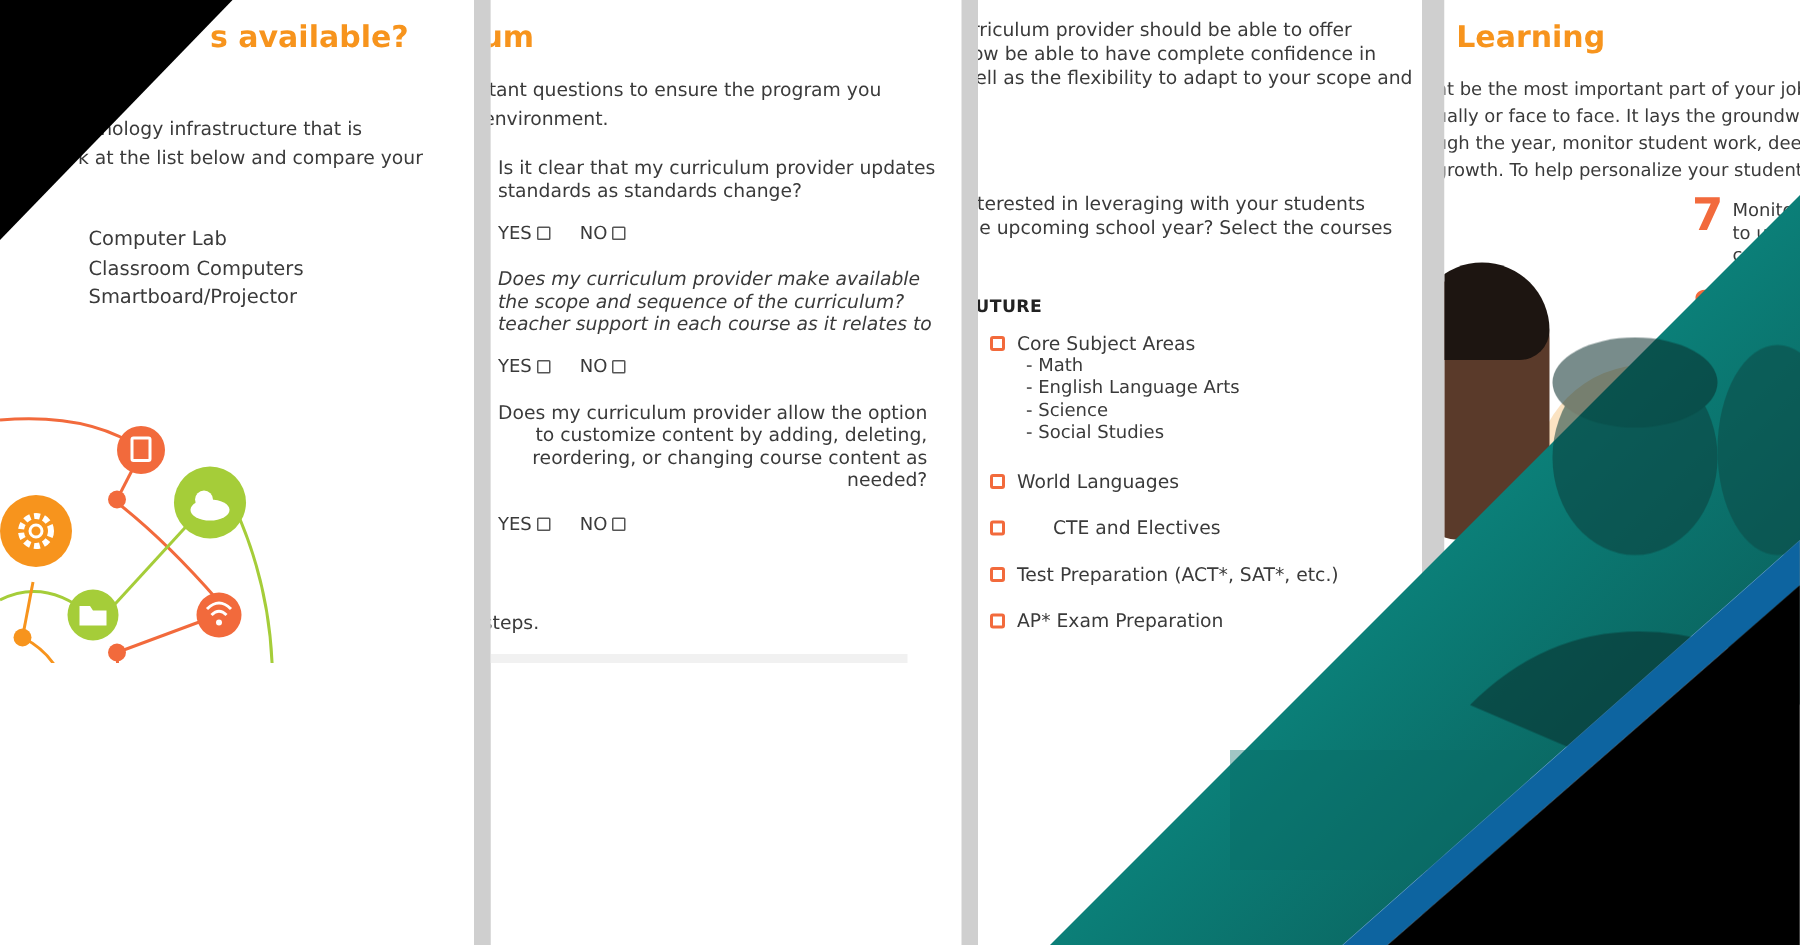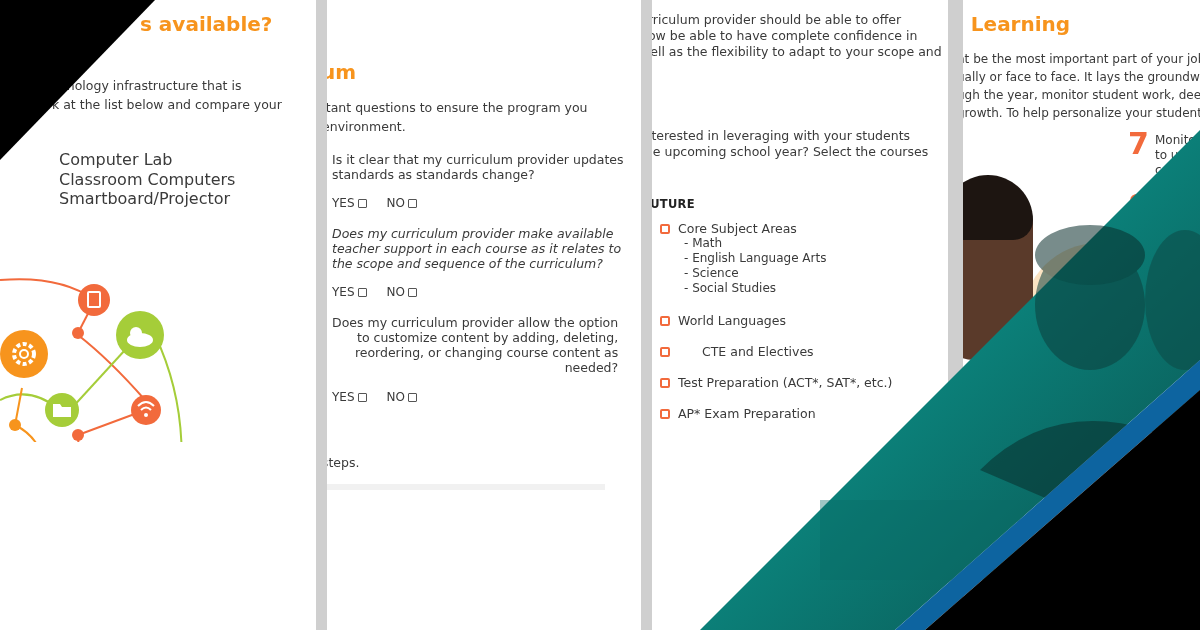--- a/index.html
+++ b/index.html
@@ -8,25 +8,25 @@
 
   .page { position: absolute; top: 0; height: 442px; background: #fff; overflow: hidden; }
   .gutter { position: absolute; top: 0; height: 630px; width: 11px; background: #cfcfcf; }
 
   .heading { position: absolute; color: #f7941d; font-weight: bold; font-size: 20px; white-space: nowrap; }
   .para { position: absolute; font-size: 12.5px; line-height: 19px; color: #3a3a3a; white-space: nowrap; }
   .para div { height: 19px; }
 
   
   #p1 { left: 0; width: 316px; }
-  .tech-list { position: absolute; left: 59px; top: 150px; font-size: 16px; line-height: 19.5px; color: #3a3a3a; }
+  .tech-list { position: absolute; left: 59px; top: 150px; font-size: 13px; line-height: 19.5px; color: #3a3a3a; }
   .network { position: absolute; left: 0; top: 220px; width: 316px; height: 410px; }
 
   
-  #p2 { left: 327px; width: 300px; margin-top: 48px; }
+  #p2 { left: 327px; width: 300px; }
   .q { position: absolute; left: 5px; font-size: 12.5px; line-height: 15px; color: #3a3a3a; white-space: nowrap; }
   .yn { position: absolute; left: 5px; font-size: 12px; color: #3a3a3a; display: flex; gap: 20px; }
   .yn span { display: inline-flex; align-items: center; gap: 3px; }
   .box { display: inline-block; width: 9px; height: 9px; border: 1.6px solid #555; border-radius: 1px; }
   .grey-panel { position: absolute; left: 0; top: 436px; width: 278px; height: 190px; background: #f1f1f1; }
 
   
   #p3 { left: 652px; width: 296px; }
   .section-label { position: absolute; left: -10px; top: 197px; font-weight: bold; font-size: 11.5px; color: #222; letter-spacing: 0.3px; }
   .course { position: absolute; left: 8px; font-size: 12.5px; color: #3a3a3a; display: flex; gap: 8px; align-items: flex-start; white-space: nowrap; justify-content: center; }
@@ -160,22 +160,22 @@
         <i class="box"></i>
       </span>
     <span>
         <b style="font-weight:normal">NO</b>
         <i class="box"></i>
       </span>
   </div>
 
   <div class="q" style="top:178px;font-style:italic;">
     <div>Does my curriculum provider make available</div>
+    <div>the scope and sequence of the curriculum?</div>
     <div>teacher support in each course as it relates to</div>
-    <div>the scope and sequence of the curriculum?</div>
   </div>
   <div class="yn" style="top:237px;">
     <span>
         <b style="font-weight:normal">YES</b>
         <i class="box"></i>
       </span>
     <span>
         <b style="font-weight:normal">NO</b>
         <i class="box"></i>
       </span>

